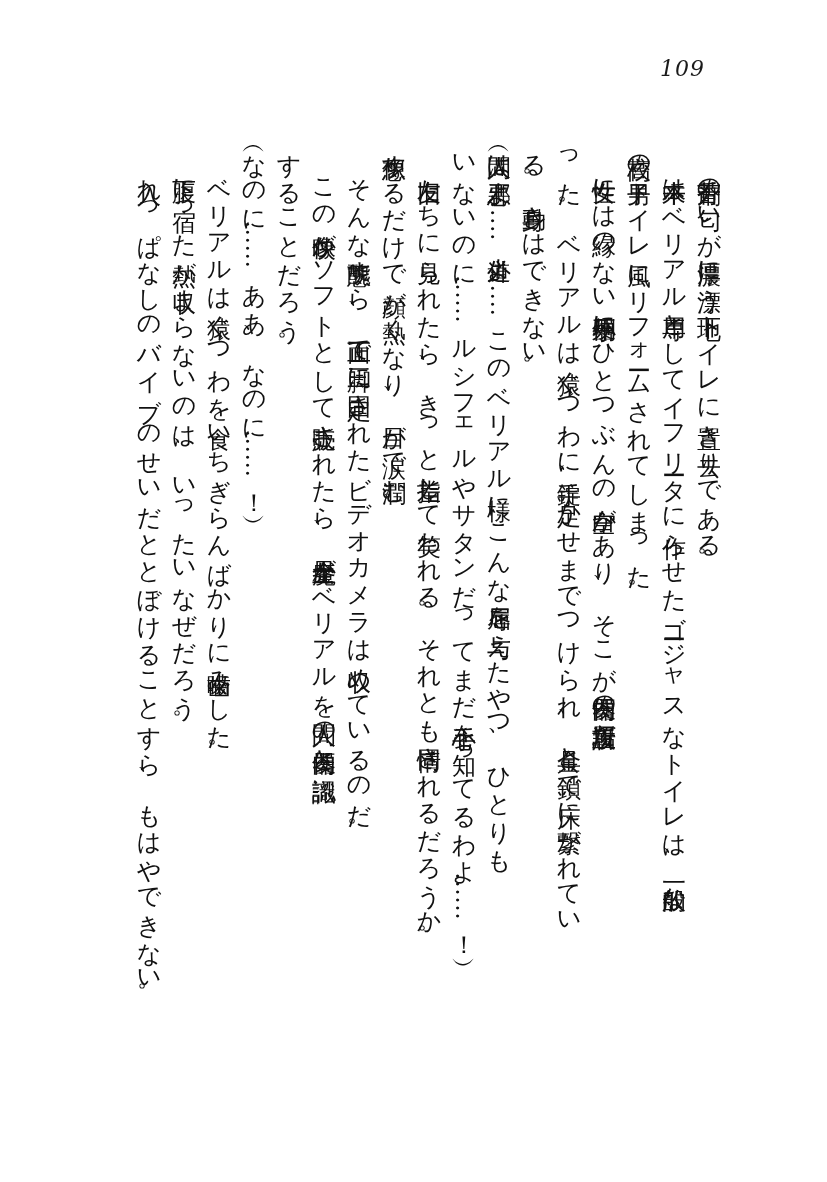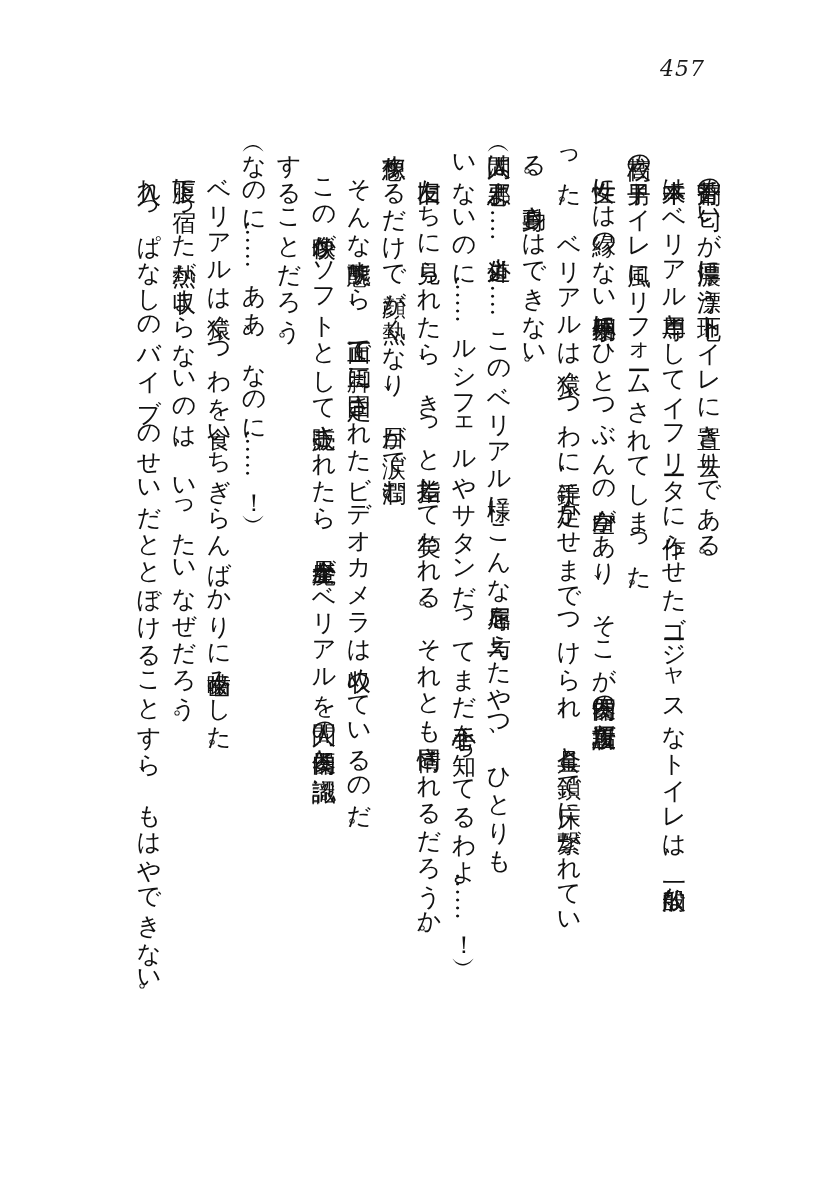--- a/index.html
+++ b/index.html
@@ -40,21 +40,21 @@
     white-space: nowrap;
   }
   .text-line.indent {
     text-indent: 24px;
   }
 </style>
 </head>
 <body>
 
 <div class="page">
-  <div class="page-number">457</div>
+  <div class="page-number">109</div>
   <div class="text-area">
       <div class="text-line indent">芳香剤の匂いが濃厚に漂う地下トイレに置き去りである。</div>
       <div class="text-line indent">本来はベリアル専用としてイフリータに作らせたゴージャスなトイレは、一般的な</div>
       <div class="text-line">高校の男子トイレ風にリフォームされてしまった。</div>
       <div class="text-line indent">女性には縁のない小便器列にひとつぶんの空白があり、そこが肉便器の設置場所だ</div>
       <div class="text-line">った。ベリアルは猿ぐつわに手錠、足かせまでつけられ、金具と鎖で床に繋がれてい</div>
       <div class="text-line">る。身動きはできない。</div>
       <div class="text-line">（人間は邪悪よ……外道よ……このベリアル様にこんな屈辱を与えたやつ、ひとりも</div>
       <div class="text-line">いないのに……ルシフェルやサタンだってまだ手心を知ってるわよ……！）</div>
       <div class="text-line indent">旧友たちに見られたら、きっと指差して笑われる。それとも同情されるだろうか。</div>

